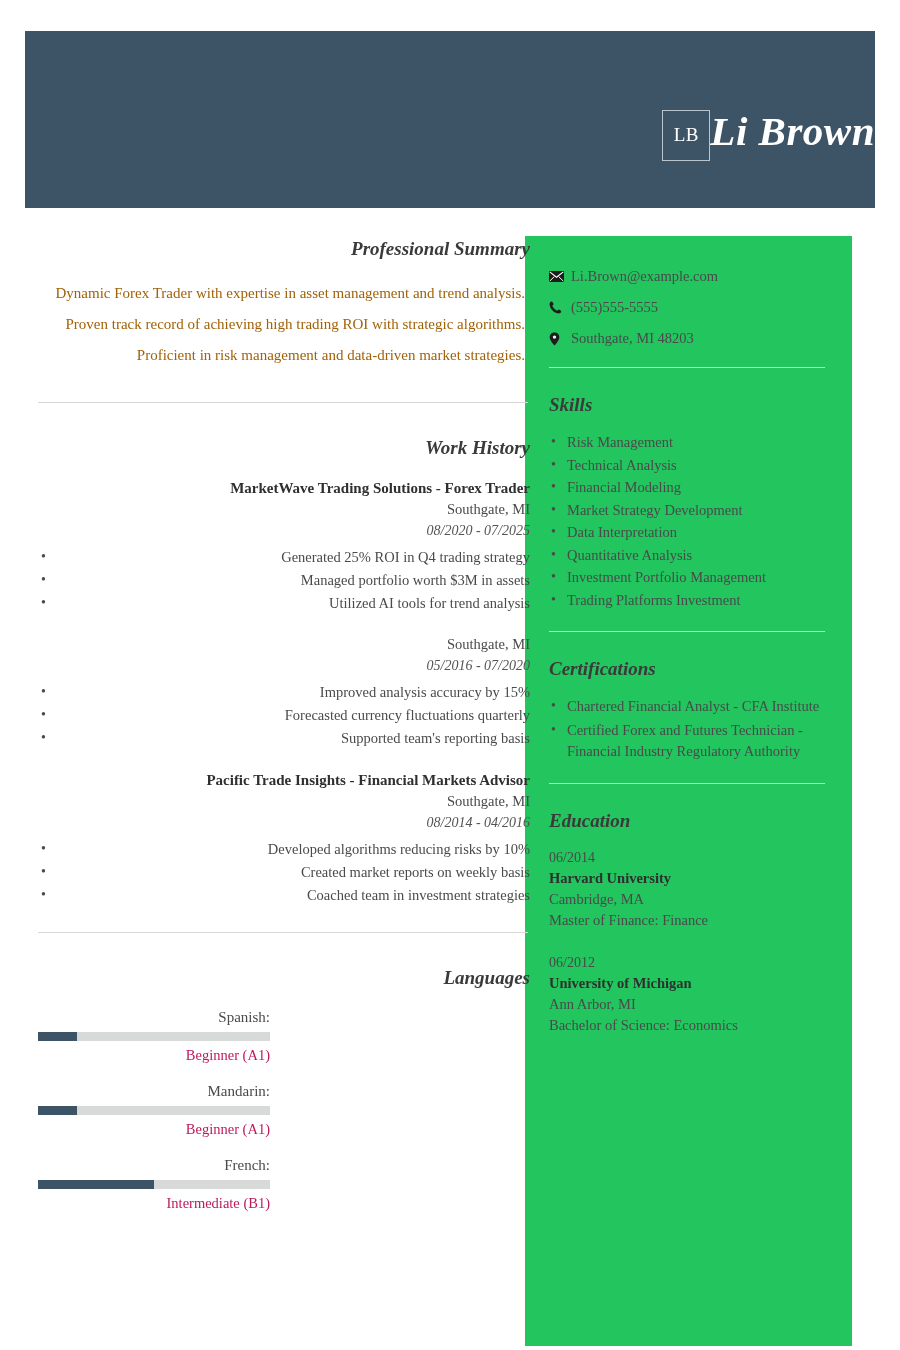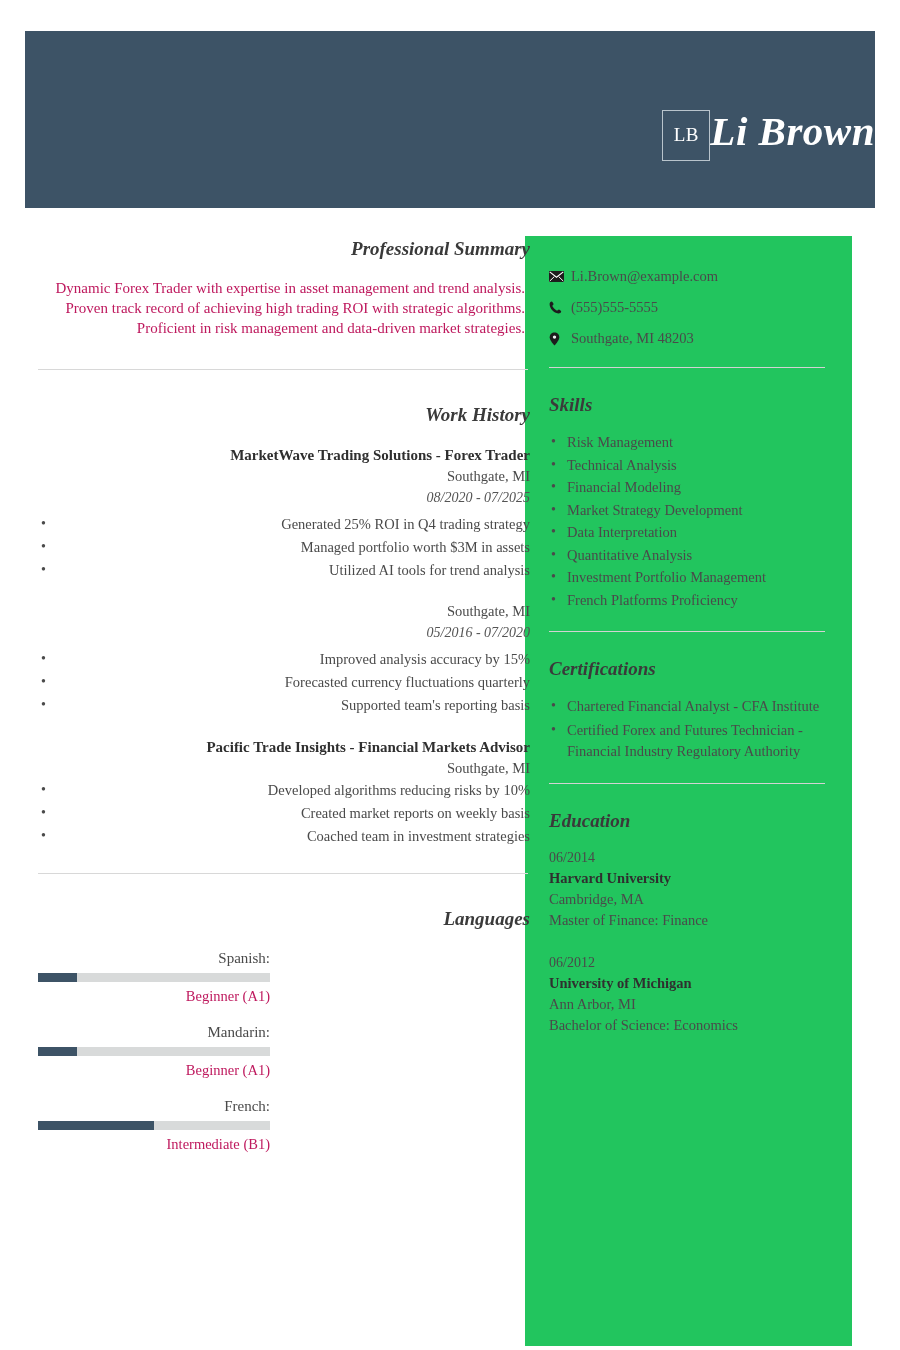--- a/index.html
+++ b/index.html
@@ -162,22 +162,22 @@
     font-size: 19px;
     font-weight: bold;
     font-style: italic;
     color: #3a3a3a;
     margin-bottom: 18px;
     font-family: "Liberation Serif", "DejaVu Serif", serif;
   }
 
   .summary-text {
     font-size: 15px;
-    line-height: 20px;
-    color: #be185d;
+    line-height: 31px;
+    color: #a16207;
     width: 487px;
   }
 
   .main-divider {
     height: 1px;
     background: #d8d8d8;
     width: 490px;
     margin: 31px 0 0 0;
   }
 
@@ -303,21 +303,21 @@
 
     <div class="side-heading">Skills</div>
     <ul class="side-list" id="skills-list">
         <li>Risk Management</li>
         <li>Technical Analysis</li>
         <li>Financial Modeling</li>
         <li>Market Strategy Development</li>
         <li>Data Interpretation</li>
         <li>Quantitative Analysis</li>
         <li>Investment Portfolio Management</li>
-        <li>French Platforms Proficiency</li>
+        <li>Trading Platforms Investment</li>
       </ul>
 
     <div class="side-divider"></div>
 
     <div class="side-heading">Certifications</div>
     <ul class="side-list cert" id="cert-list">
         <li>Chartered Financial Analyst - CFA Institute</li>
         <li>Certified Forex and Futures Technician - Financial Industry Regulatory Authority</li>
       </ul>
 
@@ -365,20 +365,21 @@
           <div class="job-dates">05/2016 - 07/2020</div>
           <ul class="job-bullets">
             <li>Improved analysis accuracy by 15%</li>
             <li>Forecasted currency fluctuations quarterly</li>
             <li>Supported team's reporting basis</li>
           </ul>
         </div>
         <div class="job">
           <div class="job-title">Pacific Trade Insights - Financial Markets Advisor</div>
           <div class="job-loc">Southgate, MI</div>
+          <div class="job-dates">08/2014 - 04/2016</div>
           <ul class="job-bullets">
             <li>Developed algorithms reducing risks by 10%</li>
             <li>Created market reports on weekly basis</li>
             <li>Coached team in investment strategies</li>
           </ul>
         </div>
       </div>
 
     <div class="main-divider" style="margin-top:25px;margin-bottom:34px;"></div>
 

